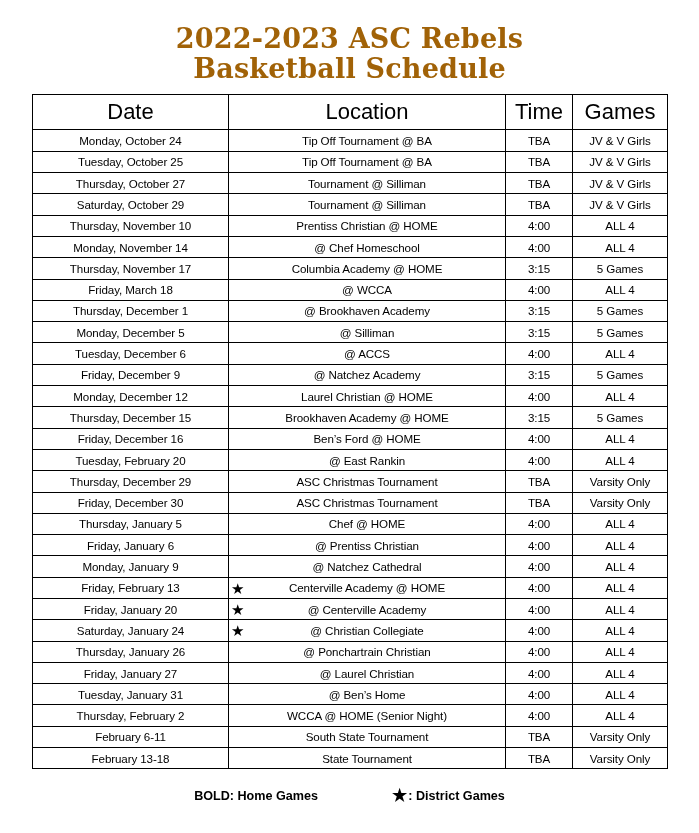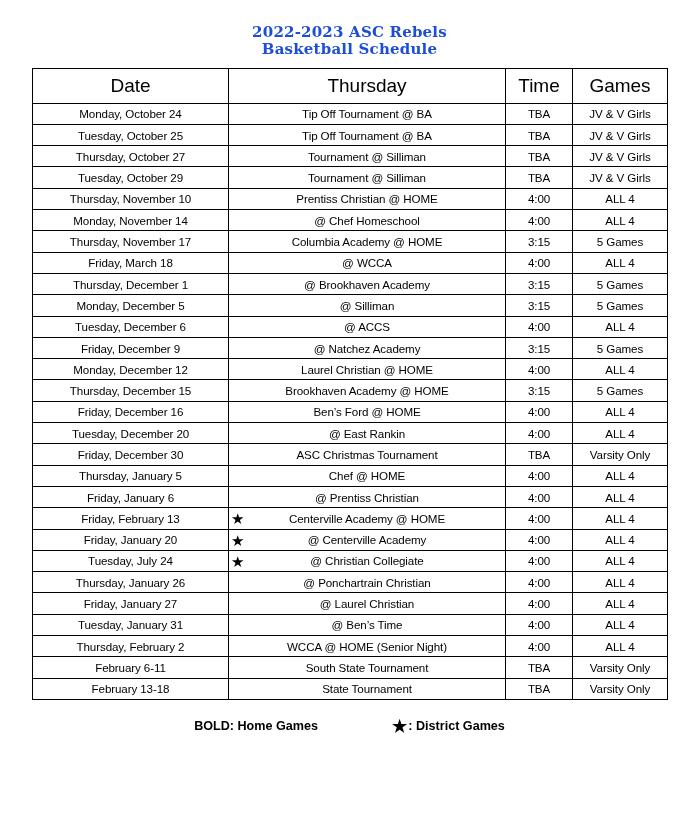--- a/index.html
+++ b/index.html
@@ -21,23 +21,23 @@
     box-sizing: border-box;
   }
   .title-block {
     text-align: center;
     padding-top: 24px;
     line-height: 1.12;
   }
   .title-line {
     font-family: "DejaVu Serif", serif;
     font-weight: bold;
-    font-size: 15px;
+    font-size: 27px;
     letter-spacing: 0.2px;
-    color: #1d4ed8;
+    color: #a16207;
     white-space: nowrap;
   }
   .table-wrap {
     margin: 10px auto 0 auto;
     width: 635px;
   }
   table.schedule {
     width: 635px;
     border-collapse: collapse;
     table-layout: fixed;
@@ -49,21 +49,21 @@
     padding: 0;
     text-align: center;
     vertical-align: middle;
     color: #000;
     overflow: hidden;
     white-space: nowrap;
   }
   table.schedule thead th {
     height: 34px;
     font-weight: normal;
-    font-size: 19px;
+    font-size: 22px;
     font-family: "Liberation Sans", sans-serif;
   }
   table.schedule tbody td {
     height: 20.3px;
     font-size: 11.6px;
     font-family: "Liberation Sans", sans-serif;
     letter-spacing: -0.1px;
   }
   col.c-date  { width: 196px; }
   col.c-loc   { width: 277px; }
@@ -121,21 +121,21 @@
     <table class="schedule">
       <colgroup>
         <col class="c-date">
           <col class="c-loc">
           <col class="c-time">
           <col class="c-games">
       </colgroup>
       <thead>
         <tr>
           <th>Date</th>
-          <th>Thursday</th>
+          <th>Location</th>
           <th>Time</th>
           <th>Games</th>
         </tr>
       </thead>
       <tbody id="schedule-body">
           <tr>
             <td>Monday, October 24</td>
             <td class="loc"><span class="loc-text">Tip Off Tournament @ BA</span></td>
             <td>TBA</td>
             <td>JV &amp; V Girls</td>
@@ -146,21 +146,21 @@
             <td>TBA</td>
             <td>JV &amp; V Girls</td>
           </tr>
           <tr>
             <td>Thursday, October 27</td>
             <td class="loc"><span class="loc-text">Tournament @ Silliman</span></td>
             <td>TBA</td>
             <td>JV &amp; V Girls</td>
           </tr>
           <tr>
-            <td>Tuesday, October 29</td>
+            <td>Saturday, October 29</td>
             <td class="loc"><span class="loc-text">Tournament @ Silliman</span></td>
             <td>TBA</td>
             <td>JV &amp; V Girls</td>
           </tr>
           <tr>
             <td>Thursday, November 10</td>
             <td class="loc home"><span class="loc-text">Prentiss Christian @ HOME</span></td>
             <td>4:00</td>
             <td>ALL 4</td>
           </tr>
@@ -218,76 +218,88 @@
             <td>3:15</td>
             <td>5 Games</td>
           </tr>
           <tr>
             <td>Friday, December 16</td>
             <td class="loc home"><span class="loc-text">Ben’s Ford @ HOME</span></td>
             <td>4:00</td>
             <td>ALL 4</td>
           </tr>
           <tr>
-            <td>Tuesday, December 20</td>
+            <td>Tuesday, February 20</td>
             <td class="loc"><span class="loc-text">@ East Rankin</span></td>
             <td>4:00</td>
             <td>ALL 4</td>
+          </tr>
+          <tr>
+            <td>Thursday, December 29</td>
+            <td class="loc home"><span class="loc-text">ASC Christmas Tournament</span></td>
+            <td>TBA</td>
+            <td>Varsity Only</td>
           </tr>
           <tr>
             <td>Friday, December 30</td>
             <td class="loc home"><span class="loc-text">ASC Christmas Tournament</span></td>
             <td>TBA</td>
             <td>Varsity Only</td>
           </tr>
           <tr>
             <td>Thursday, January 5</td>
             <td class="loc home"><span class="loc-text">Chef @ HOME</span></td>
             <td>4:00</td>
             <td>ALL 4</td>
           </tr>
           <tr>
             <td>Friday, January 6</td>
             <td class="loc"><span class="loc-text">@ Prentiss Christian</span></td>
             <td>4:00</td>
             <td>ALL 4</td>
           </tr>
           <tr>
+            <td>Monday, January 9</td>
+            <td class="loc"><span class="loc-text">@ Natchez Cathedral</span></td>
+            <td>4:00</td>
+            <td>ALL 4</td>
+          </tr>
+          <tr>
             <td>Friday, February 13</td>
             <td class="loc home"><span class="star">★</span><span class="loc-text">Centerville Academy @ HOME</span></td>
             <td>4:00</td>
             <td>ALL 4</td>
           </tr>
           <tr>
             <td>Friday, January 20</td>
             <td class="loc"><span class="star">★</span><span class="loc-text">@ Centerville Academy</span></td>
             <td>4:00</td>
             <td>ALL 4</td>
           </tr>
           <tr>
-            <td>Tuesday, July 24</td>
+            <td>Saturday, January 24</td>
             <td class="loc"><span class="star">★</span><span class="loc-text">@ Christian Collegiate</span></td>
             <td>4:00</td>
             <td>ALL 4</td>
           </tr>
           <tr>
             <td>Thursday, January 26</td>
             <td class="loc"><span class="loc-text">@ Ponchartrain Christian</span></td>
             <td>4:00</td>
             <td>ALL 4</td>
           </tr>
           <tr>
             <td>Friday, January 27</td>
             <td class="loc"><span class="loc-text">@ Laurel Christian</span></td>
             <td>4:00</td>
             <td>ALL 4</td>
           </tr>
           <tr>
             <td>Tuesday, January 31</td>
-            <td class="loc"><span class="loc-text">@ Ben’s Time</span></td>
+            <td class="loc"><span class="loc-text">@ Ben’s Home</span></td>
             <td>4:00</td>
             <td>ALL 4</td>
           </tr>
           <tr>
             <td>Thursday, February 2</td>
             <td class="loc home"><span class="loc-text">WCCA @ HOME (Senior Night)</span></td>
             <td>4:00</td>
             <td>ALL 4</td>
           </tr>
           <tr>

